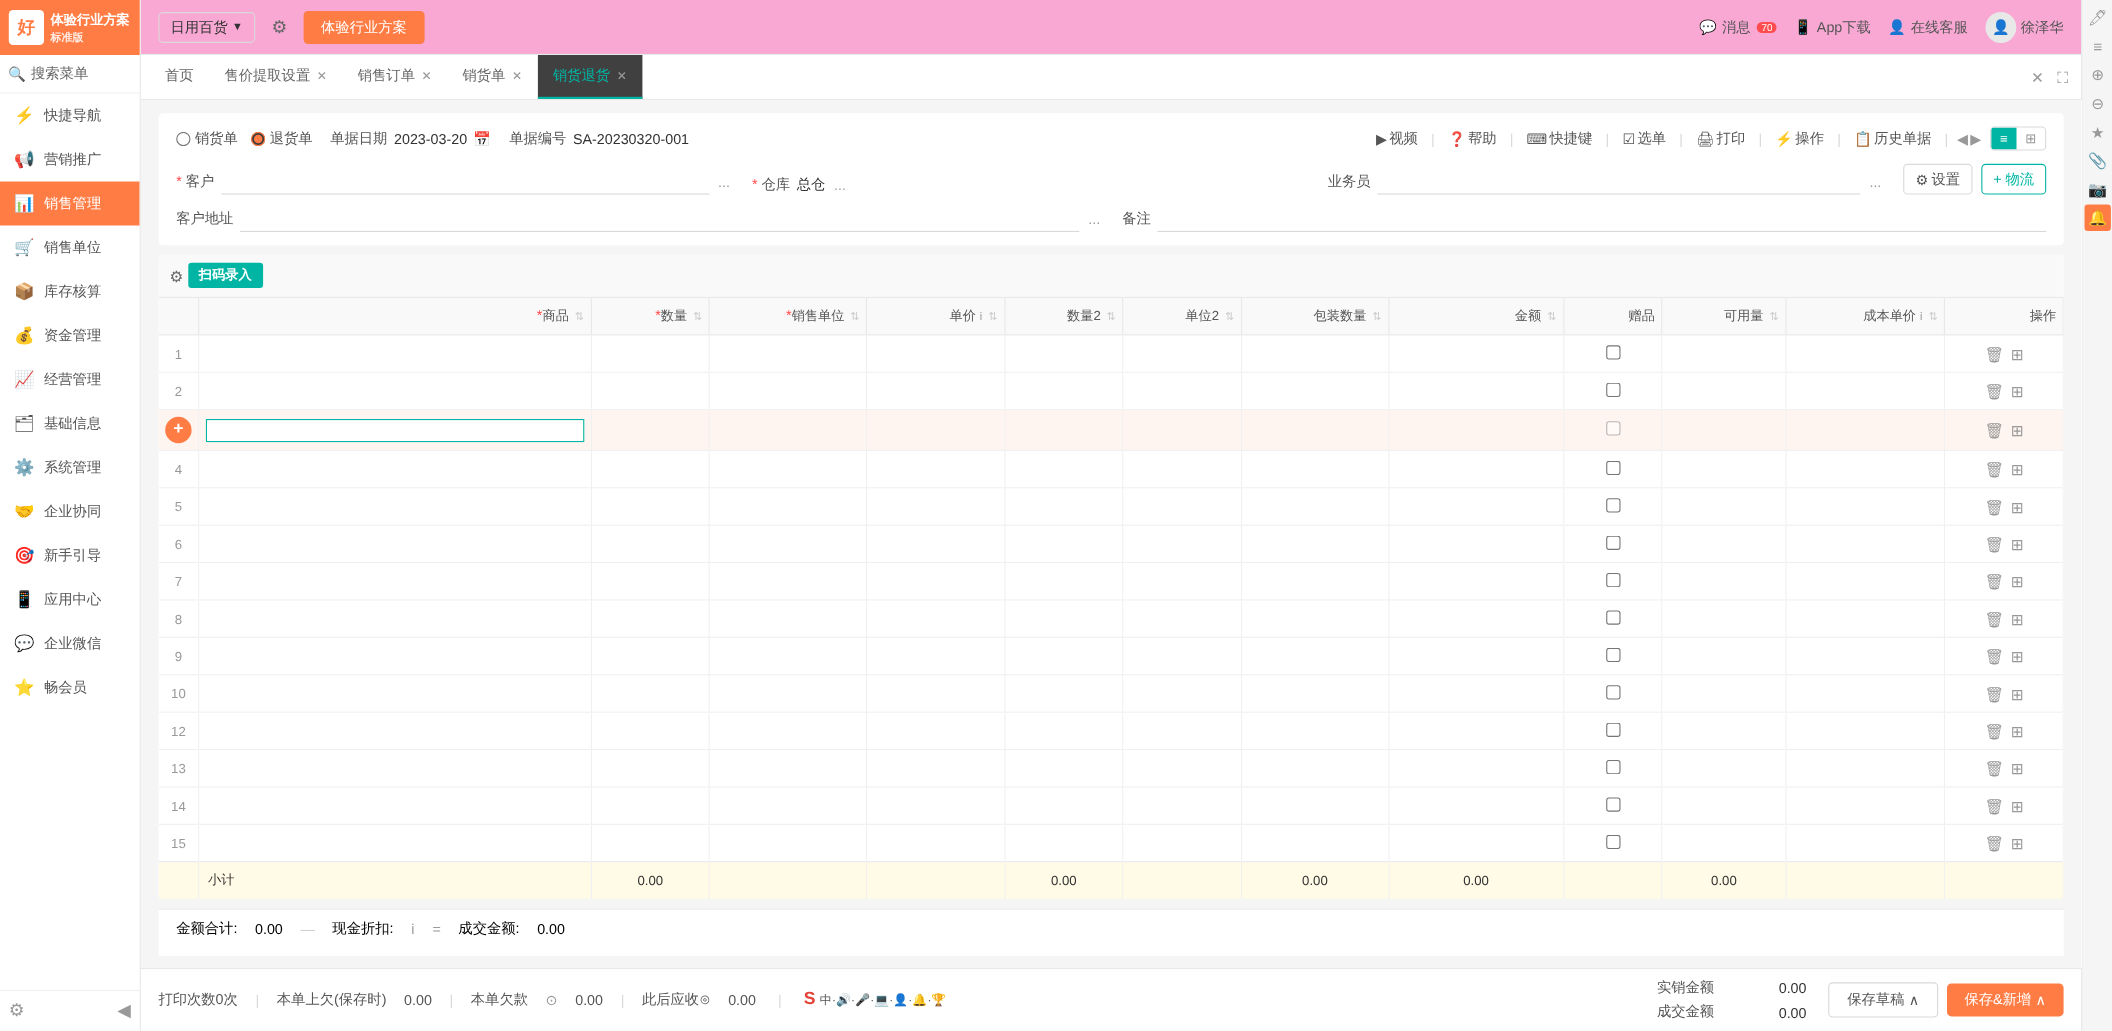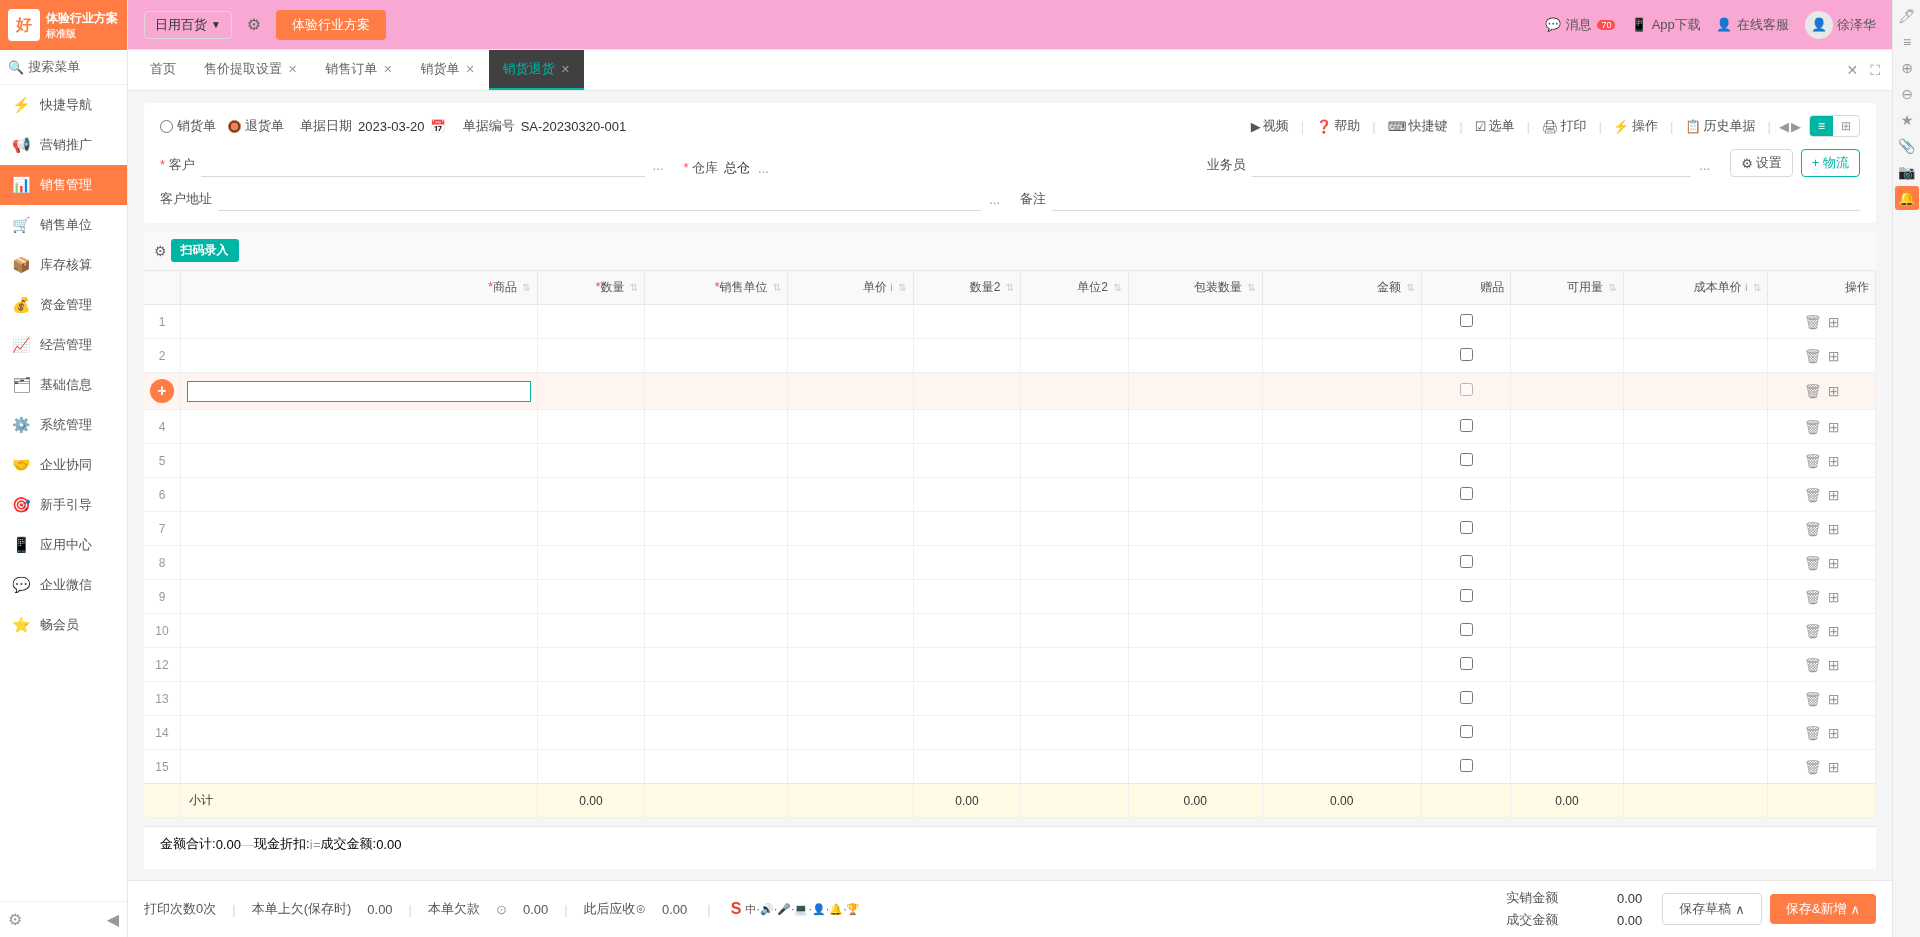--- a/index.html
+++ b/index.html
@@ -95,21 +95,21 @@
     .subtotal-row { background: #fffbe6; }
     .subtotal-row td { font-weight: 500; color: #333; border-top: 1px solid #e8e8e8; }
 
     
     .right-sidebar { width: 28px; background: #f5f5f5; display: flex; flex-direction: column; gap: 2px; padding: 4px 2px; border-left: 1px solid #e8e8e8; flex-shrink: 0; }
     .right-sidebar-btn { width: 24px; height: 24px; display: flex; align-items: center; justify-content: center; cursor: pointer; color: #999; font-size: 14px; border-radius: 3px; }
     .right-sidebar-btn.active { background: #ff7d45; color: #fff; }
 
     
     .bottom-area { background: #fff; border-top: 1px solid #e8e8e8; padding: 8px 16px; flex-shrink: 0; }
-    .bottom-row1 { display: flex; align-items: center; margin-bottom: 8px; }
+    .bottom-row1 { display: flex; align-items: center; gap: 16px; margin-bottom: 8px; }
 
     
     .status-bar { background: #fff; border-top: 1px solid #e8e8e8; padding: 6px 16px; display: flex; align-items: center; justify-content: space-between; flex-shrink: 0; }
     .status-bar-left { display: flex; align-items: center; gap: 16px; color: #555; font-size: 12px; }
     .status-bar-right { display: flex; align-items: center; gap: 8px; }
     .save-draft-btn { background: #fff; border: 1px solid #d9d9d9; border-radius: 4px; padding: 6px 16px; cursor: pointer; color: #555; font-size: 13px; display: flex; align-items: center; gap: 4px; }
     .save-new-btn { background: #ff7d45; border: none; border-radius: 4px; padding: 6px 16px; cursor: pointer; color: #fff; font-size: 13px; display: flex; align-items: center; gap: 4px; }
 
     
     .right-summary { position: fixed; right: 40px; bottom: 60px; background: #fff; border: 1px solid #e8e8e8; border-radius: 4px; padding: 8px 16px; min-width: 160px; font-size: 12px; }

